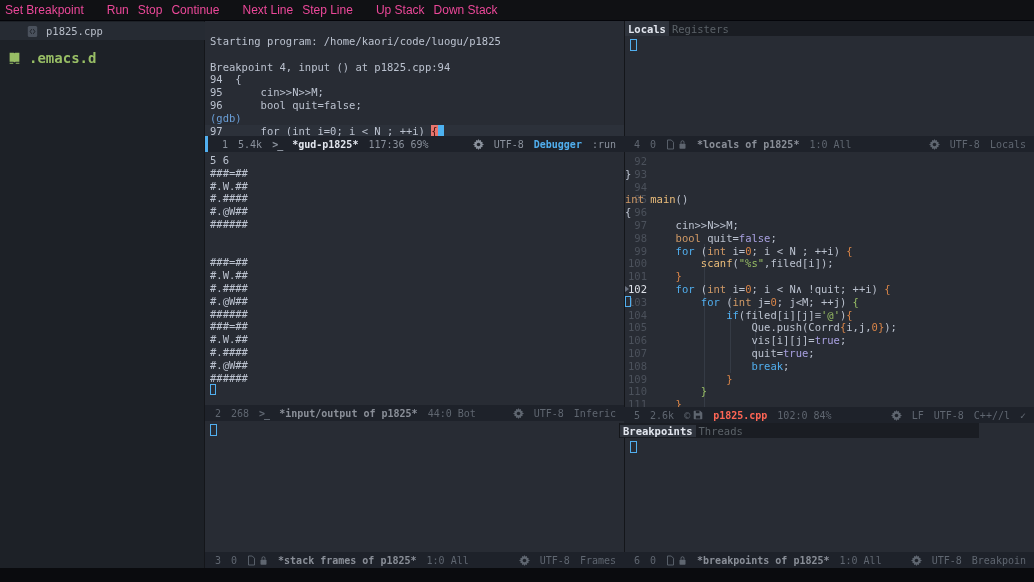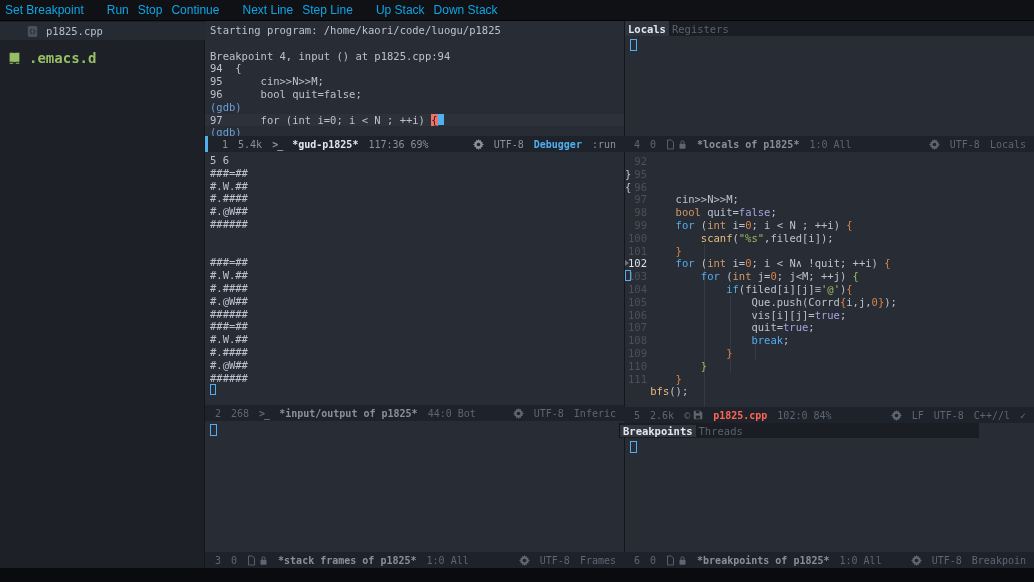--- a/index.html
+++ b/index.html
@@ -1,36 +1,36 @@
 <!DOCTYPE html>
 <html><head>
 <meta charset="utf-8">
 <style>
   html,body{margin:0;padding:0;background:#000;}
   #app{position:relative;width:1034px;height:582px;background:#282c34;overflow:hidden;
        font-family:"DejaVu Sans Mono",monospace;}
   
   .menubar{position:absolute;left:0;top:0;width:1034px;height:21px;background:#101114;
            border-bottom:1px solid #04050a;display:flex;align-items:center;
-           font-family:"Liberation Sans",sans-serif;font-size:12px;color:#0ea5e9;padding-left:5px;box-sizing:border-box;}
+           font-family:"Liberation Sans",sans-serif;font-size:12px;color:#ec4899;padding-left:5px;box-sizing:border-box;}
   .menu-item{margin-right:9px;white-space:nowrap;cursor:default;}
   .menu-item.g{margin-left:14px;}
   
   .sidebar{position:absolute;left:0;top:21px;width:205px;height:547px;background:#1d2127;
            border-right:1px solid #14161a;box-sizing:border-box;}
   .side-row-file{position:absolute;left:0;top:1px;width:205px;height:18px;background:#262b33;
            display:flex;align-items:center;}
   .side-row-file .lbl{color:#b7bdc8;font-size:10.5px;margin-left:8px;}
   .side-row-root{position:absolute;left:0;top:28px;width:205px;height:18px;display:flex;align-items:center;}
   .side-row-root .lbl{color:#98be65;font-weight:bold;font-size:14px;margin-left:8px;}
   .icon{display:inline-block;vertical-align:middle;line-height:0;}
   .file-icon{margin-left:27px;}
   .root-icon{margin-left:8px;}
   
-  .win{position:absolute;background:#282c34;overflow:hidden;padding:3px 0 0 5px;box-sizing:border-box;}
+  .win{position:absolute;background:#282c34;overflow:hidden;padding:14px 0 0 5px;box-sizing:border-box;}
   .rwin{border-left:1px solid #14161a;}
   .ln{height:12.8px;line-height:12.8px;white-space:pre;font-size:10.5px;position:relative;}
   .hl-line{background:#2c313a;margin-left:-5px;padding-left:5px;width:419px;}
   
   .tk-t{color:#bbc2cf}.tk-k{color:#51afef}.tk-ty{color:#d19a66}.tk-fn{color:#ECBE7B}
   .tk-s{color:#98be65}.tk-c{color:#a9a1e1}.tk-n{color:#da8548}
   .tk-bo{color:#da8548}.tk-bg{color:#98be65}.tk-pr{color:#6a9fd8}
   .tk-hl{background:#e8756d;color:#43100e;}
   .cur-block{display:inline-block;width:6px;height:11px;background:#4db2f0;vertical-align:-1px;}
   .cur-hollow{position:absolute;left:0;top:0;width:6px;height:11px;border:1px solid #51afef;box-sizing:border-box;}
@@ -176,20 +176,22 @@
           </svg></span></span><span class="seg bufname">*locals of p1825*</span><span class="seg">1:0 All</span><span class="right"><span class="icon"><svg width="11" height="11" viewBox="0 0 16 16">
             <path fill="#5f6670" d="M8 0l1.1 2.3 2.4-.7.1 2.5 2.5.1-.7 2.4L16 8l-2.6 1.4.7 2.4-2.5.1-.1 2.5-2.4-.7L8 16l-1.1-2.3-2.4.7-.1-2.5-2.5-.1.7-2.4L0 8l2.6-1.4-.7-2.4 2.5-.1.1-2.5 2.4.7z"></path>
             <circle cx="8" cy="8" r="2.6" fill="#1e222a"></circle>
           </svg></span><span class="seg">UTF-8</span><span class="seg">Locals</span></span></div>
 
   <div class="win rwin" id="w-src" style="left:624px;top:152px;width:410px;height:255px;">
     <div class="iguide" style="left:79px;top:92px;height:246px;"></div>
     <div class="iguide" style="left:105px;top:144px;height:77px;"></div>
     <div class="iguide" style="left:130px;top:157px;height:51px;"></div>
   <div class="src-ln"><span class="fr"></span><span class="gut">92</span><span class="gutpad"></span><span class="code"><span class="tk-t">}</span></span></div>
+      <div class="src-ln"><span class="fr"></span><span class="gut">93</span><span class="gutpad"></span><span class="code"></span></div>
+      <div class="src-ln"><span class="fr"></span><span class="gut">94</span><span class="gutpad"></span><span class="code"><span class="tk-ty">int </span><span class="tk-fn">main</span><span class="tk-t">()</span></span></div>
       <div class="src-ln"><span class="fr"></span><span class="gut">95</span><span class="gutpad"></span><span class="code"><span class="tk-t">{</span></span></div>
       <div class="src-ln"><span class="fr"></span><span class="gut">96</span><span class="gutpad"></span><span class="code"><span class="tk-t">        cin&gt;&gt;N&gt;&gt;M;</span></span></div>
       <div class="src-ln"><span class="fr"></span><span class="gut">97</span><span class="gutpad"></span><span class="code"><span class="tk-t">        </span><span class="tk-ty">bool</span><span class="tk-t"> quit=</span><span class="tk-c">false</span><span class="tk-t">;</span></span></div>
       <div class="src-ln"><span class="fr"></span><span class="gut">98</span><span class="gutpad"></span><span class="code"><span class="tk-t">        </span><span class="tk-k">for</span><span class="tk-t"> (</span><span class="tk-ty">int</span><span class="tk-t"> i=</span><span class="tk-n">0</span><span class="tk-t">; i &lt; N ; ++i) </span><span class="tk-bo">{</span></span></div>
       <div class="src-ln"><span class="fr"></span><span class="gut">99</span><span class="gutpad"></span><span class="code"><span class="tk-t">            </span><span class="tk-fn">scanf</span><span class="tk-t">(</span><span class="tk-s">"%s"</span><span class="tk-t">,filed[i]);</span></span></div>
       <div class="src-ln"><span class="fr"></span><span class="gut">100</span><span class="gutpad"></span><span class="code"><span class="tk-t">        </span><span class="tk-bo">}</span></span></div>
       <div class="src-ln"><span class="fr"></span><span class="gut">101</span><span class="gutpad"></span><span class="code"><span class="tk-t">        </span><span class="tk-k">for</span><span class="tk-t"> (</span><span class="tk-ty">int</span><span class="tk-t"> i=</span><span class="tk-n">0</span><span class="tk-t">; i &lt; N∧ !quit; ++i) </span><span class="tk-bo">{</span></span></div>
       <div class="src-ln"><span class="fr"><span class="arrow"></span></span><span class="gut cur">102</span><span class="gutpad"></span><span class="code"><span class="cur-hollow"></span><span class="tk-t">            </span><span class="tk-k">for</span><span class="tk-t"> (</span><span class="tk-ty">int</span><span class="tk-t"> j=</span><span class="tk-n">0</span><span class="tk-t">; j&lt;M; ++j) </span><span class="tk-bg">{</span></span></div>
       <div class="src-ln"><span class="fr"></span><span class="gut">103</span><span class="gutpad"></span><span class="code"><span class="tk-t">                </span><span class="tk-k">if</span><span class="tk-t">(filed[i][j]≡</span><span class="tk-s">'@'</span><span class="tk-t">)</span><span class="tk-bo">{</span></span></div>
       <div class="src-ln"><span class="fr"></span><span class="gut">104</span><span class="gutpad"></span><span class="code"><span class="tk-t">                    Que.push(Corrd</span><span class="tk-bo">{</span><span class="tk-t">i,j,</span><span class="tk-n">0</span><span class="tk-bo">}</span><span class="tk-t">);</span></span></div>

